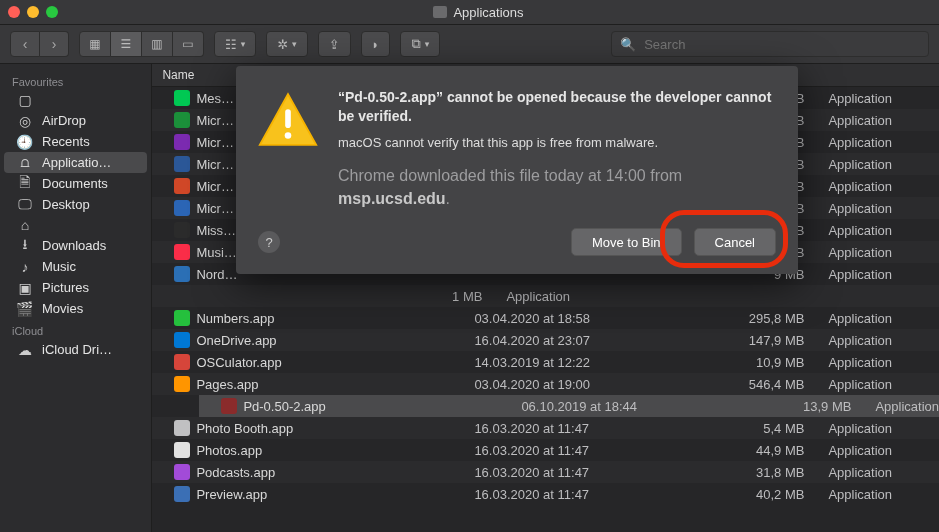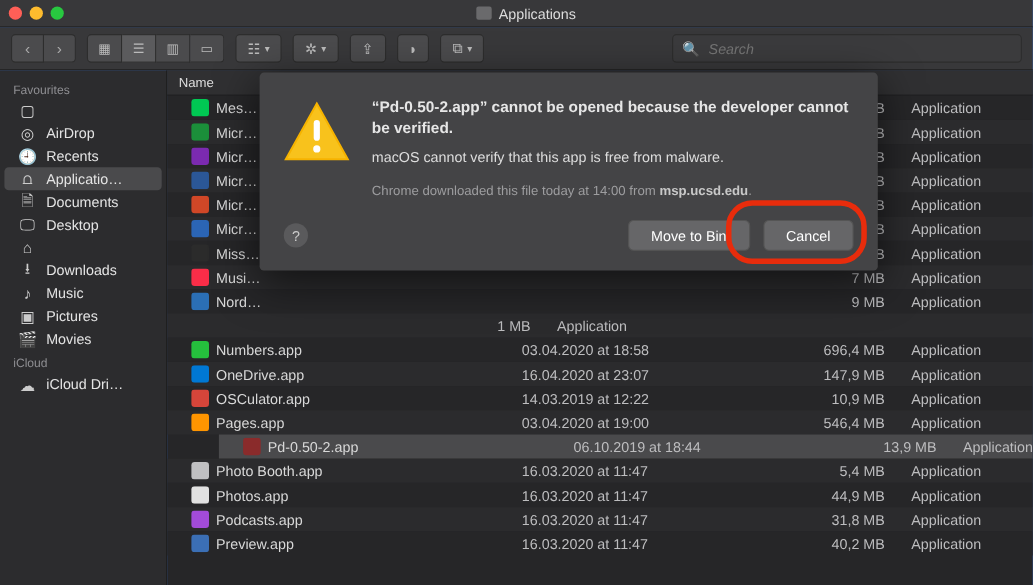--- a/index.html
+++ b/index.html
@@ -19,21 +19,21 @@
   .nav-btn{width:28px;height:24px;background:#4b4b4d;border:1px solid #2d2d2d;display:flex;align-items:center;justify-content:center;color:#aaa;font-size:14px;}
   .nav-btn:first-child{border-radius:4px 0 0 4px;}
   .nav-btn:last-child{border-radius:0 4px 4px 0;border-left:none;}
   .seg{display:flex;}
   .seg .seg-btn{width:30px;height:24px;background:#4b4b4d;border:1px solid #2d2d2d;border-left:none;display:flex;align-items:center;justify-content:center;color:#bbb;font-size:12px;}
   .seg .seg-btn:first-child{border-left:1px solid #2d2d2d;border-radius:4px 0 0 4px;}
   .seg .seg-btn:last-child{border-radius:0 4px 4px 0;}
   .seg .seg-btn.active{background:#5b5b5d;}
   .tool-btn{height:24px;padding:0 10px;background:#4b4b4d;border:1px solid #2d2d2d;border-radius:4px;color:#bbb;display:flex;align-items:center;justify-content:center;font-size:13px;}
   .search-field{flex:1;max-width:300px;margin-left:auto;height:24px;background:#3b3b3d;border:1px solid #2d2d2d;border-radius:4px;display:flex;align-items:center;padding:0 8px;color:#888;font-size:13px;gap:6px;}
-  .search-field input{flex:1;border:none;background:transparent;outline:none;color:#ccc;font-size:13px;font-style:italic;}
+  .search-field input{flex:1;border:none;background:transparent;outline:none;color:#ccc;font-size:13px;}
   
   .body{display:flex;height:calc(532px - 24px - 38px);}
   .sidebar{width:160px;background:#2c2c2e;border-right:1px solid #1e1e1e;padding:6px 0;overflow:hidden;}
   .sb-head{font-size:11px;color:#8e8e92;padding:6px 12px 2px;}
   .sb-item{display:flex;align-items:center;gap:8px;padding:3px 12px;font-size:13px;color:#e4e4e4;border-radius:4px;margin:0 4px;white-space:nowrap;overflow:hidden;text-overflow:ellipsis;}
   .sb-item.selected{background:#4a4a4c;}
   .sb-icon{width:18px;height:14px;display:inline-flex;align-items:center;justify-content:center;color:#ccc;font-size:14px;}
   .sb-item .lbl{overflow:hidden;text-overflow:ellipsis;}
   
   .list-area{flex:1;display:flex;flex-direction:column;background:#262628;}
@@ -55,21 +55,21 @@
   .row .csize{flex:0 0 100px;text-align:right;padding-right:20px;color:#bdbdbf;}
   .row .ckind{flex:1;color:#bdbdbf;padding-left:4px;}
   .file-ico{width:16px;height:16px;border-radius:3px;display:inline-flex;align-items:center;justify-content:center;font-size:10px;flex-shrink:0;}
   
   .overlay{position:absolute;left:236px;top:66px;width:518px;background:#444446;border-radius:4px;box-shadow:0 10px 40px rgba(0,0,0,.6);padding:22px 22px 18px 22px;color:#e6e6e6;}
   .dlg-top{display:flex;gap:20px;}
   .warn{width:60px;height:55px;flex-shrink:0;margin-top:4px;}
   .dlg-text{flex:1;}
   .dlg-title{font-weight:600;font-size:14px;line-height:1.35;margin-bottom:8px;}
   .dlg-sub{font-size:13px;color:#ddd;line-height:1.35;margin-bottom:14px;}
-  .dlg-note{font-size:12px;color:#9d9d9f;line-height:1.4;}
+  .dlg-note{font-size:16px;color:#9d9d9f;line-height:1.4;}
   .dlg-note b{color:#c8c8c8;font-weight:600;}
   .dlg-bottom{display:flex;align-items:center;gap:12px;margin-top:18px;}
   .help{width:22px;height:22px;border-radius:50%;background:#5a5a5c;color:#ccc;display:flex;align-items:center;justify-content:center;font-size:13px;}
   .dlg-spacer{flex:1;}
   .dlg-btn{height:26px;padding:0 20px;border-radius:5px;background:#666668;color:#fff;border:1px solid #555;font-size:13px;display:flex;align-items:center;justify-content:center;}
   .dlg-btn.primary{background:#666668;}
   .red-ring{position:absolute;border:5px solid #e82c0c;border-radius:24px;width:118px;height:48px;right:10px;bottom:6px;pointer-events:none;}
 </style>
 </head>
 <body>
@@ -261,21 +261,21 @@
             <div class="cdate"></div>
             <div class="csize">1 MB</div>
             <div class="ckind">Application</div>
           </div>
           <div class="row">
             <div class="cname">
               <span class="file-ico" style="background: rgb(37, 192, 61);"></span>
               <span>Numbers.app</span>
             </div>
             <div class="cdate">03.04.2020 at 18:58</div>
-            <div class="csize">696,4 MB</div>
+            <div class="csize">295,8 MB</div>
             <div class="ckind">Application</div>
           </div>
           <div class="row">
             <div class="cname">
               <span class="file-ico" style="background: rgb(0, 120, 212);"></span>
               <span>OneDrive.app</span>
             </div>
             <div class="cdate">16.04.2020 at 23:07</div>
             <div class="csize">147,9 MB</div>
             <div class="ckind">Application</div>

